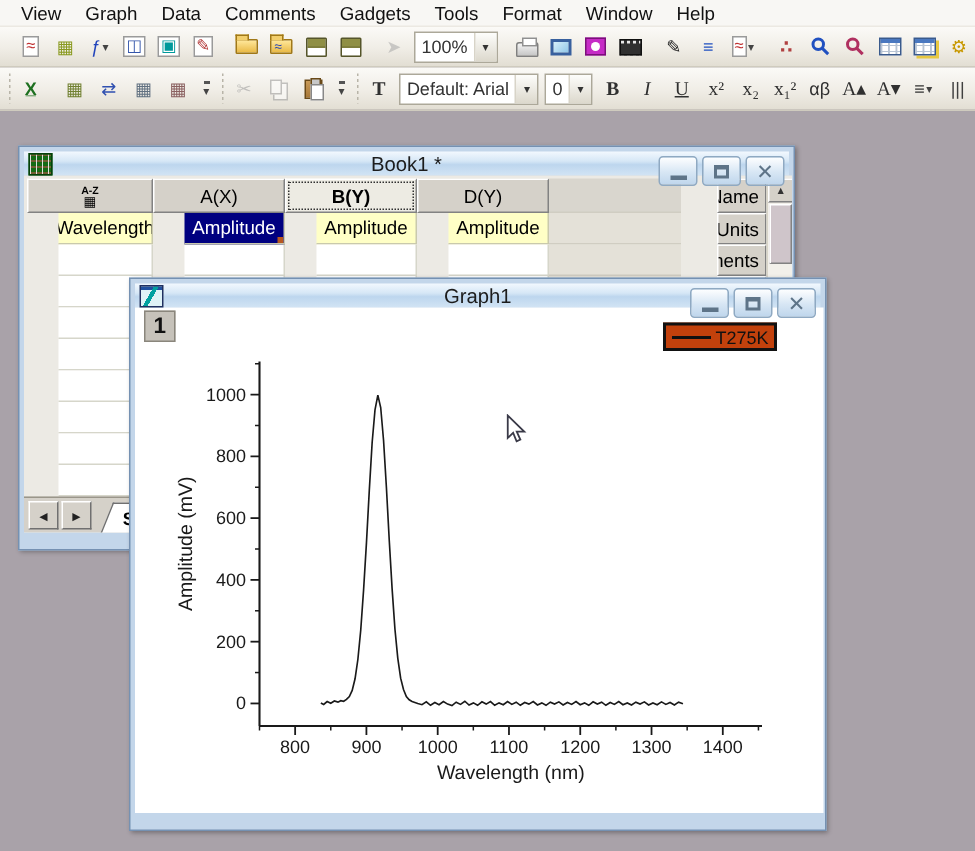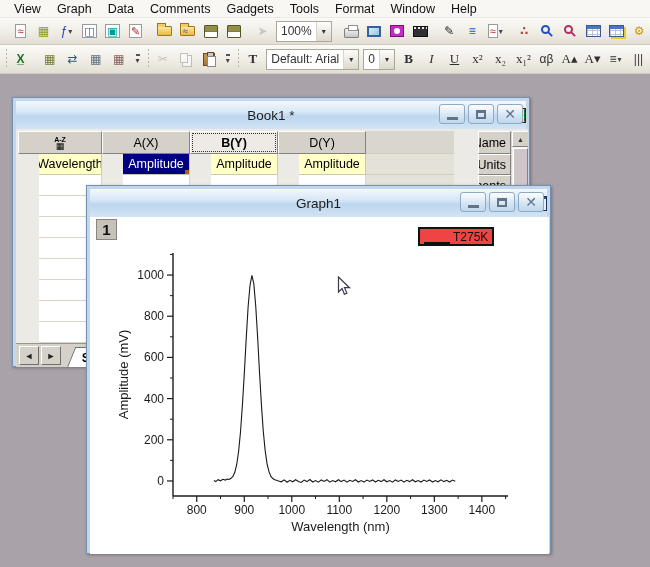--- a/index.html
+++ b/index.html
@@ -60,22 +60,22 @@
   .mag { width:9px; height:9px; border:2px solid currentColor; border-radius:50%; position:relative; margin:0 3px 3px 0; }
   .mag::after { content:""; position:absolute; width:6px; height:2px; background:currentColor;
                 transform:rotate(45deg); right:-5px; bottom:-3px; }
   .copyic { width:8px; height:10px; border:1px solid #999; background:#FFF; box-shadow:3px 3px 0 0 #FFF,3px 3px 0 1px #999; margin:0 3px 3px 0; }
   .pasteic { width:12px; height:13px; background:linear-gradient(180deg,#C89A58,#A87838); border:1px solid #6A4A18; position:relative; }
   .pasteic::before { content:""; position:absolute; left:3px; top:-2px; width:5px; height:3px; background:#C8C8C8; border:1px solid #6A4A18; }
   .pasteic::after { content:""; position:absolute; right:-2px; bottom:-2px; width:7px; height:9px; background:#FFFFFF; border:1px solid #888; }
 
   
   .win { position:absolute; background:#C3D6EA; border:1px solid #7591B2; padding:3px; box-shadow:1px 1px 3px rgba(0,0,0,.3); }
-  .titlebar { height:28px; display:flex; align-items:center; position:relative;
-              background:linear-gradient(180deg,#F2F8FE 0%,#D6E7F6 40%,#BDD6EE 55%,#D2E4F4 100%);justify-content:flex-end; }
+  .titlebar { height:16px; display:flex; align-items:center; position:relative;
+              background:linear-gradient(180deg,#F2F8FE 0%,#D6E7F6 40%,#BDD6EE 55%,#D2E4F4 100%); }
   .title-text { position:absolute; left:0; right:0; text-align:center; font-size:13.5px; color:#1C1C1C; }
   .win-icon { width:16px; height:15px; margin-left:3px; z-index:2; }
   .book-ic { background:#156B15; border:1px solid #06400A;
              background-image:linear-gradient(90deg,#E0E0E0 1px,transparent 1px),linear-gradient(180deg,#D05050 1px,transparent 1px);
              background-size:4px 100%,100% 4px; }
   .graph-ic { background:#DFF2F6; border:1px solid #203060;
               background-image:linear-gradient(120deg,transparent 40%,#00A0A0 40% 55%,transparent 55%),linear-gradient(180deg,#2050A0 2px,transparent 2px); }
   .win-btns { position:absolute; right:3px; top:3px; display:flex; gap:3px; z-index:2; }
   .winbtn { width:26px; height:20px; border:1px solid #8FA9C2; border-radius:3px; display:flex; align-items:center;
             justify-content:center; background:linear-gradient(180deg,#FDFEFF,#D7E6F4 55%,#BFD6EC); color:#5E7488; }
@@ -112,22 +112,22 @@
                display:flex; align-items:center; justify-content:center; font-size:9px; color:#222; margin-right:2px; }
   .sheettab { height:21px; margin-left:8px; background:#FFFFFF; border:1px solid #707070; border-bottom:none;
               transform:skewX(-22deg); display:flex; align-items:center; padding:0 10px; margin-top:3px; }
   .sheettab span { transform:skewX(22deg); font-size:12px; font-weight:bold; color:#000; }
 
   
   #graph-client { width:459px; height:337px; }
   #layer-badge { position:absolute; left:6px; top:2px; width:21px; height:21px; background:#C6C2BA;
                  border:1px solid #8A867C; display:flex; align-items:center; justify-content:center;
                  font-size:15px; font-weight:bold; color:#111; }
-  #legend { position:absolute; left:328px; top:10px; width:76px; height:19px; border:2px solid #111;
-            background:#ef4444; display:flex; align-items:flex-end; }
+  #legend { position:absolute; left:352px; top:10px; width:76px; height:19px; border:2px solid #111;
+            background:#c2410c; display:flex; align-items:center; }
   .leg-line { width:26px; height:2px; background:#111; margin-left:4px; }
   #legend-label { font-size:12px; color:#111; margin-left:3px; }
   #graph-svg { position:absolute; left:0; top:0; }
 
   #cursor { position:absolute; left:337px; top:276px; z-index:99; }
 </style>
 </head>
 <body>
 
 <div id="menubar">

